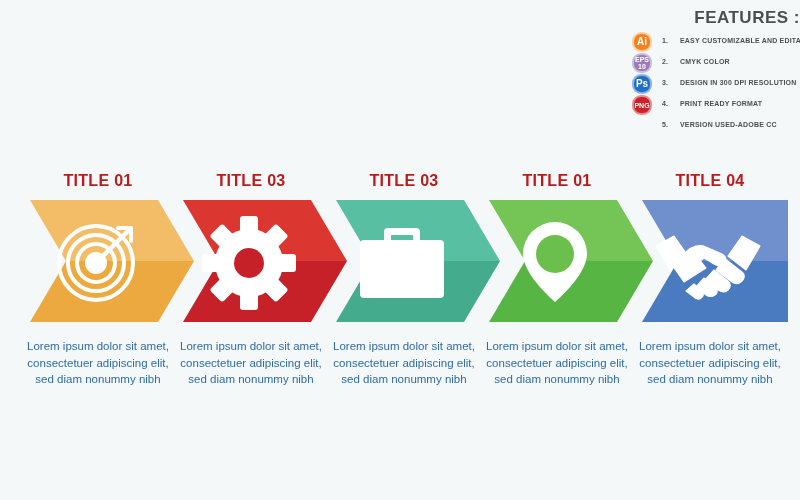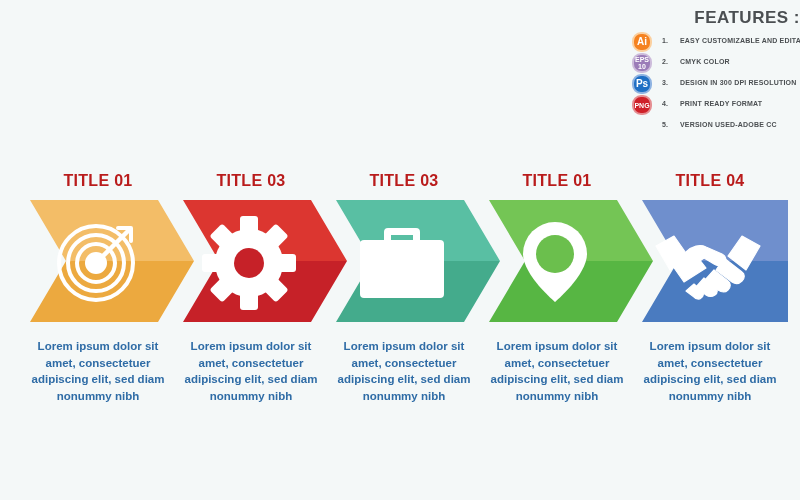--- a/index.html
+++ b/index.html
@@ -46,21 +46,20 @@
     position:absolute;top:172px;left:0;width:160px;
     text-align:center;font-size:16px;font-weight:bold;
     color:#b91c1c;letter-spacing:.3px;
   }
   .chev-wrap{position:absolute;top:200px;left:0;width:176px;height:122px;}
   .chev-svg{display:block;}
   .panel-body{
     position:absolute;top:338px;left:4px;width:152px;
     text-align:center;font-size:11.5px;line-height:16.5px;
     color:#2f6ca6;
-    font-weight:bold;
   }
   .icon-layer{position:absolute;top:200px;left:0;width:176px;height:122px;pointer-events:none;}
 </style>
 </head>
 <body style="background: rgb(244, 248, 248);">
 
 <div id="stage">
 
   <div id="features">
     <div id="features-title">FEATURES :</div>

